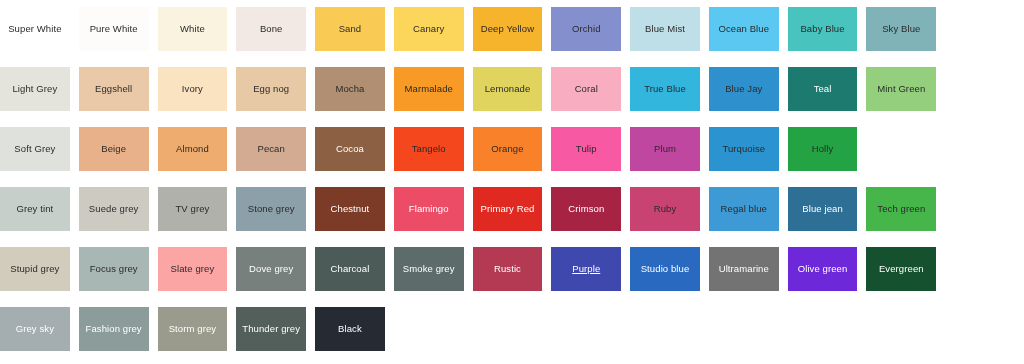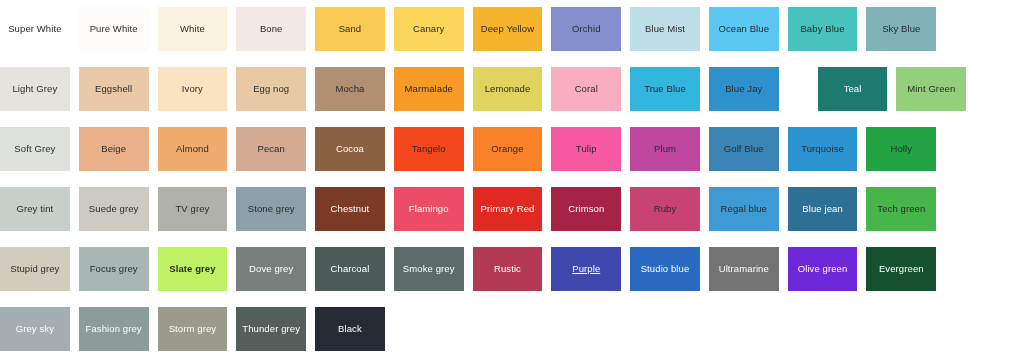--- a/index.html
+++ b/index.html
@@ -119,21 +119,21 @@
       </div>
       <div class="swatch dark-text" title="Coral" style="background-color: rgb(249, 173, 192);">
         <span class="swatch-label">Coral</span>
       </div>
       <div class="swatch dark-text" title="True Blue" style="background-color: rgb(50, 182, 221);">
         <span class="swatch-label">True Blue</span>
       </div>
       <div class="swatch dark-text" title="Blue Jay" style="background-color: rgb(46, 144, 204);">
         <span class="swatch-label">Blue Jay</span>
       </div>
-      <div class="swatch light-text" title="Teal" style="background-color: rgb(29, 122, 110); margin-left: 30px;">
+      <div class="swatch light-text" title="Teal" style="background-color: rgb(29, 122, 110);">
         <span class="swatch-label">Teal</span>
       </div>
       <div class="swatch dark-text" title="Mint Green" style="background-color: rgb(147, 207, 125);">
         <span class="swatch-label">Mint Green</span>
       </div>
       <div class="swatch empty"></div>
     </div>
     <div class="swatch-row">
       <div class="swatch dark-text" title="Soft Grey" style="background-color: rgb(223, 226, 220);">
         <span class="swatch-label">Soft Grey</span>
@@ -155,23 +155,20 @@
       </div>
       <div class="swatch dark-text" title="Orange" style="background-color: rgb(249, 129, 42);">
         <span class="swatch-label">Orange</span>
       </div>
       <div class="swatch dark-text" title="Tulip" style="background-color: rgb(247, 90, 163);">
         <span class="swatch-label">Tulip</span>
       </div>
       <div class="swatch dark-text" title="Plum" style="background-color: rgb(192, 71, 159);">
         <span class="swatch-label">Plum</span>
       </div>
-      <div class="swatch dark-text" title="Golf Blue" style="background-color: rgb(58, 133, 180);">
-        <span class="swatch-label">Golf Blue</span>
-      </div>
       <div class="swatch dark-text" title="Turquoise" style="background-color: rgb(43, 147, 207);">
         <span class="swatch-label">Turquoise</span>
       </div>
       <div class="swatch dark-text" title="Holly" style="background-color: rgb(35, 163, 68);">
         <span class="swatch-label">Holly</span>
       </div>
       <div class="swatch empty"></div>
     </div>
     <div class="swatch-row">
       <div class="swatch dark-text" title="Grey tint" style="background-color: rgb(199, 207, 203);">
@@ -212,21 +209,21 @@
       </div>
       <div class="swatch empty"></div>
     </div>
     <div class="swatch-row">
       <div class="swatch dark-text" title="Stupid grey" style="background-color: rgb(210, 204, 188);">
         <span class="swatch-label">Stupid grey</span>
       </div>
       <div class="swatch dark-text" title="Focus grey" style="background-color: rgb(168, 182, 180);">
         <span class="swatch-label">Focus grey</span>
       </div>
-      <div class="swatch dark-text" title="Slate grey" style="background-color: #bef264; font-weight: bold;">
+      <div class="swatch dark-text" title="Slate grey" style="background-color: #fca5a5;">
         <span class="swatch-label">Slate grey</span>
       </div>
       <div class="swatch light-text" title="Dove grey" style="background-color: rgb(119, 128, 124);">
         <span class="swatch-label">Dove grey</span>
       </div>
       <div class="swatch light-text" title="Charcoal" style="background-color: rgb(76, 91, 88);">
         <span class="swatch-label">Charcoal</span>
       </div>
       <div class="swatch light-text" title="Smoke grey" style="background-color: rgb(93, 107, 107);">
         <span class="swatch-label">Smoke grey</span>

